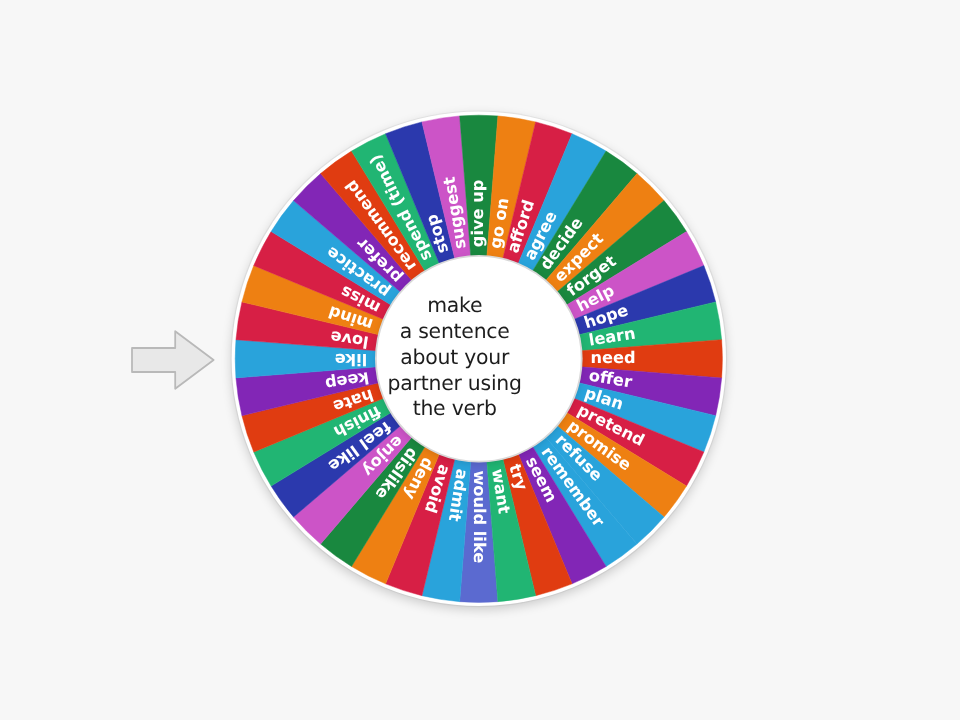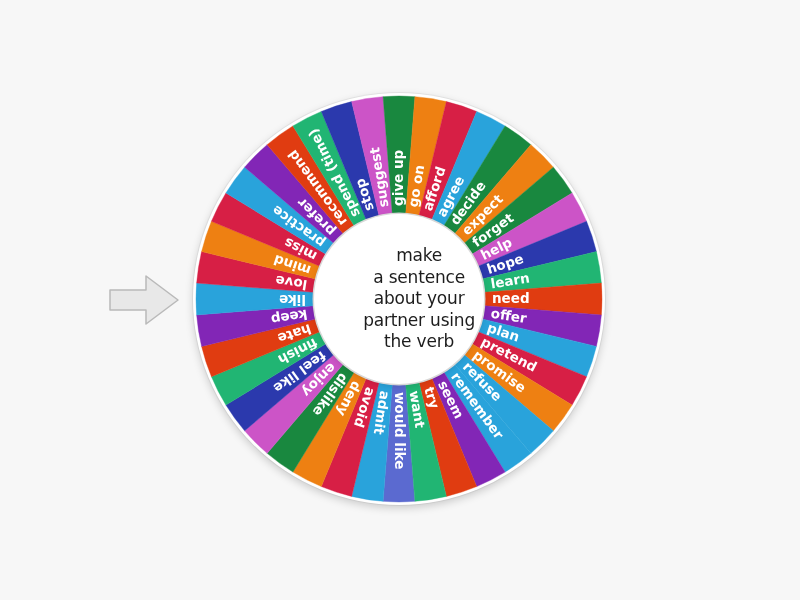--- a/index.html
+++ b/index.html
@@ -59,21 +59,21 @@
     left: 121px;
     top: 157px;
     width: 170px;
     height: 170px;
     border-radius: 50%;
     background: #ffffff;
     border: 3px solid #ffffff;
     box-shadow: 0 0 0 1.5px #d8d8d8, 0 2px 7px rgba(0,0,0,0.15);
     display: flex;
     align-items: center;
-    justify-content: flex-end;
+    justify-content: flex-start;
     box-sizing: border-box;
   }
   #hub-text {
     text-align: center;
     font-size: 17px;
     line-height: 1.27;
     color: #1d1d1d;
     font-family: "DejaVu Sans", sans-serif;
     white-space: pre-line;
     letter-spacing: -0.2px;

